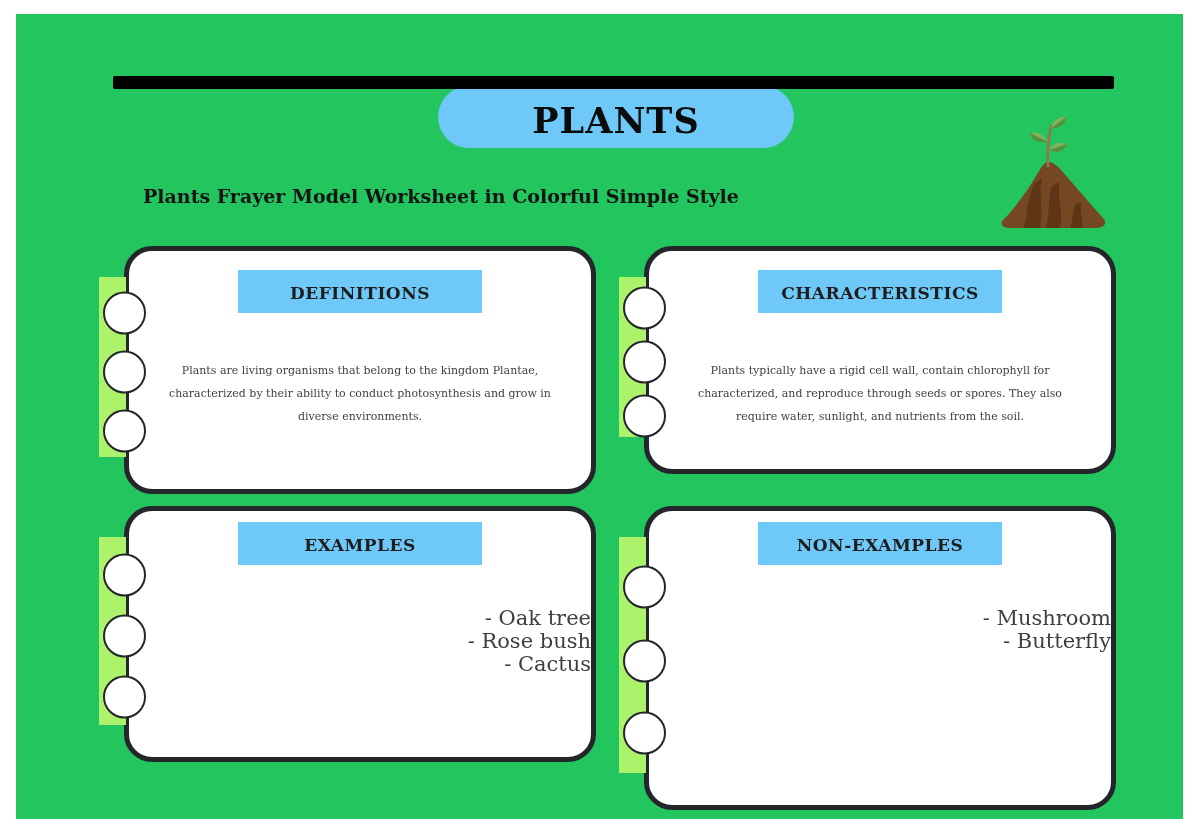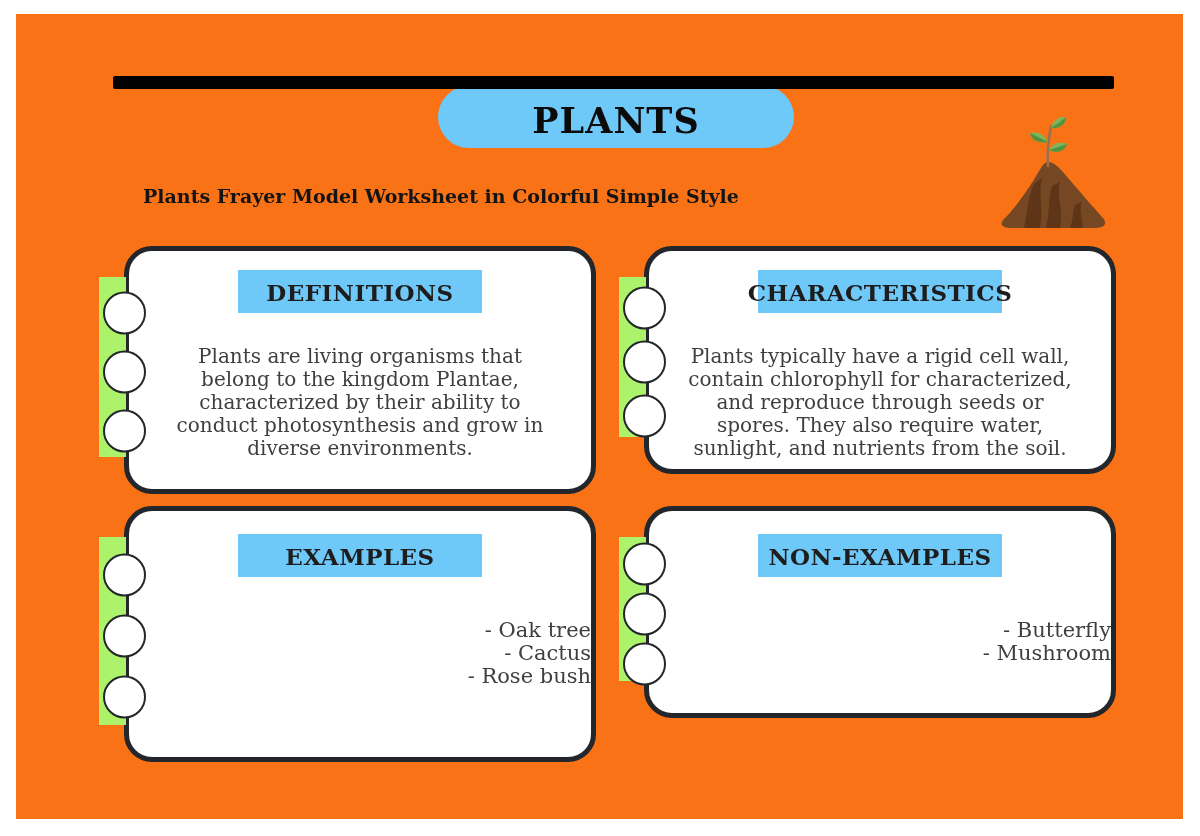--- a/index.html
+++ b/index.html
@@ -6,21 +6,21 @@
   html, body { width: 1200px; height: 836px; }
   body {
     position: relative;
     background: #ffffff;
     font-family: "DejaVu Serif", serif;
     overflow: hidden;
   }
   .canvas {
     position: absolute;
     left: 16px; top: 14px; right: 17px; bottom: 17px;
-    background: #f97316;
+    background: #22c55e;
   }
   
   .top-bar {
     position: absolute;
     left: 97px; top: 62px;
     width: 1001px; height: 13px;
     background: #000000;
     border-radius: 2px;
     z-index: 3;
   }
@@ -58,21 +58,21 @@
   .card {
     position: absolute;
     background: #ffffff;
     border: 5px solid #23262B;
     border-radius: 28px;
     z-index: 2;
   }
   .card-tl { left: 108px; top: 232px; width: 472px; height: 248px; }
   .card-tr { left: 628px; top: 232px; width: 472px; height: 228px; }
   .card-bl { left: 108px; top: 492px; width: 472px; height: 256px; }
-  .card-br { left: 628px; top: 492px; width: 472px; height: 212px; }
+  .card-br { left: 628px; top: 492px; width: 472px; height: 304px; }
   .green-tab {
     position: absolute;
     left: -30px; top: 26px; bottom: 32px;
     width: 27px;
     background: #ADF26B;
     z-index: -1;
   }
   .hole {
     position: absolute;
     left: -26px;
@@ -84,33 +84,33 @@
   }
   .hole-1 { top: 26%; }
   .hole-2 { top: 51%; }
   .hole-3 { top: 75.5%; }
   .card-header {
     width: 244px; height: 43px;
     margin: 19px auto 0 auto;
     background: #6FC9F8;
     display: flex; align-items: center; justify-content: center;
   }
-  .card-bl .card-header, .card-br .card-header { margin-top: 23px; }
+  .card-bl .card-header, .card-br .card-header { margin-top: 11px; }
   .card-header .header-text {
     font-weight: bold;
-    font-size: 23px;
+    font-size: 17px;
     letter-spacing: 0.5px;
     color: #1d1d1d;
     padding-top: 2px;
   }
   .card-body {
     width: 396px;
-    margin: 32px auto 0 auto;
+    margin: 46px auto 0 auto;
     text-align: center;
-    font-size: 20px;
+    font-size: 11px;
     line-height: 23px;
     color: #3F3F3F;
   }
   .card-list {
     margin-top: 42px;
     text-align: right;
     font-size: 21px;
     line-height: 23px;
     color: #3F3F3F;
   }
@@ -170,32 +170,32 @@
   <div class="card card-bl">
     <div class="green-tab"></div>
     <div class="hole hole-1"></div>
     <div class="hole hole-2"></div>
     <div class="hole hole-3"></div>
     <div class="card-header">
       <span class="header-text">EXAMPLES</span>
     </div>
     <div class="card-list">
       <div>- Oak tree</div>
+      <div>- Rose bush</div>
       <div>- Cactus</div>
-      <div>- Rose bush</div>
     </div>
   </div>
 
   <div class="card card-br">
     <div class="green-tab"></div>
     <div class="hole hole-1"></div>
     <div class="hole hole-2"></div>
     <div class="hole hole-3"></div>
     <div class="card-header">
       <span class="header-text">NON-EXAMPLES</span>
     </div>
     <div class="card-list">
+      <div>- Mushroom</div>
       <div>- Butterfly</div>
-      <div>- Mushroom</div>
     </div>
   </div>
 
 </div>
 
 </body></html>

